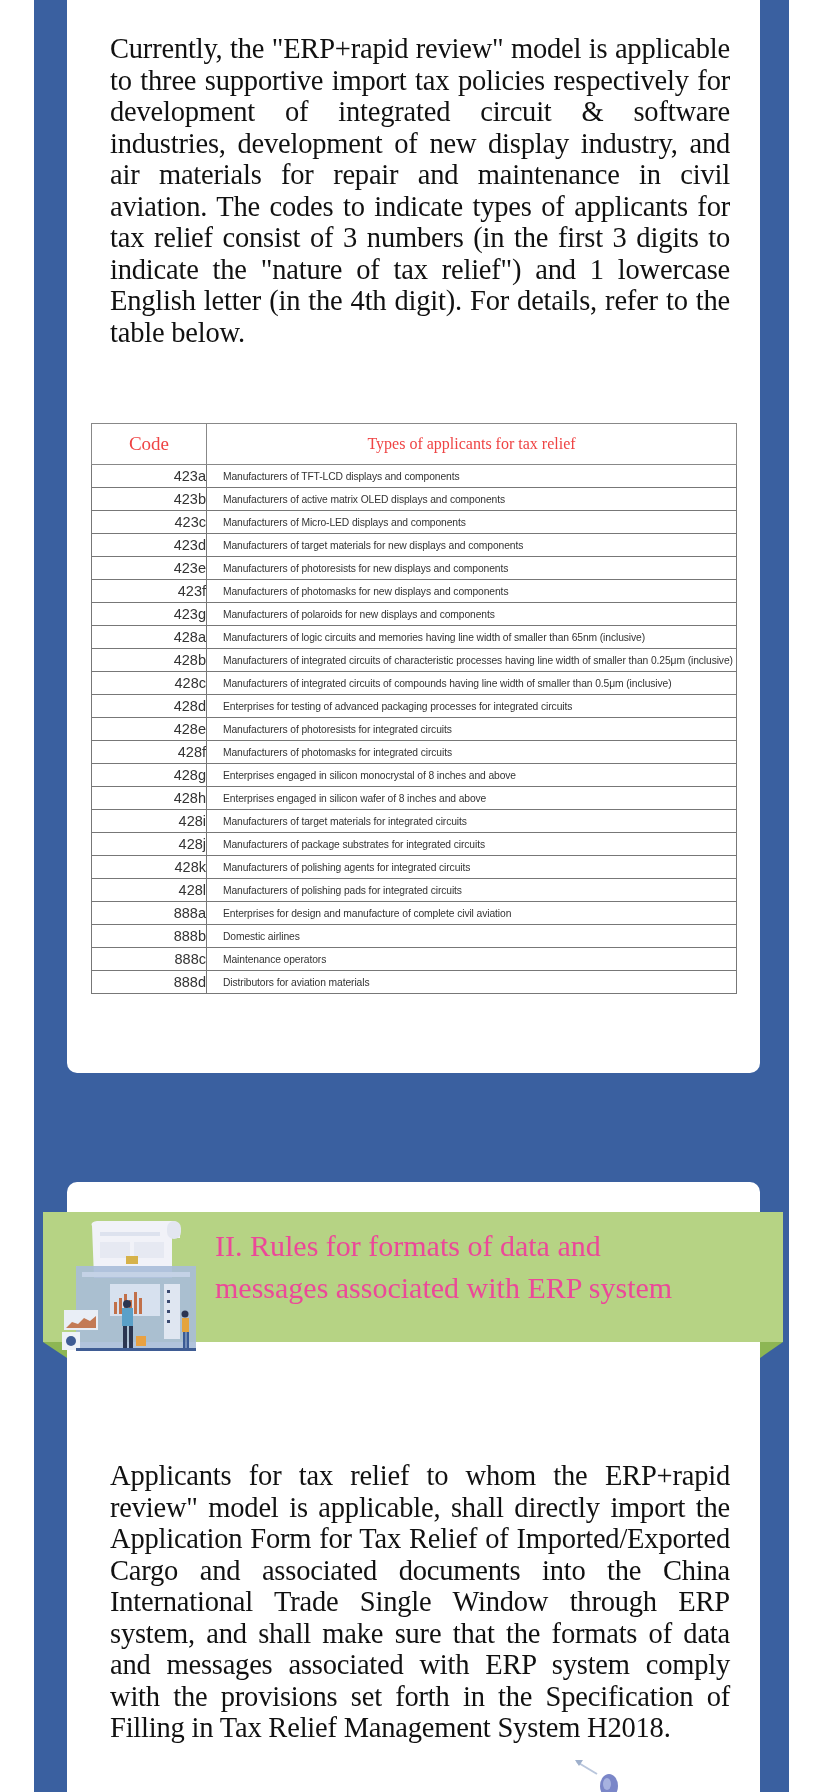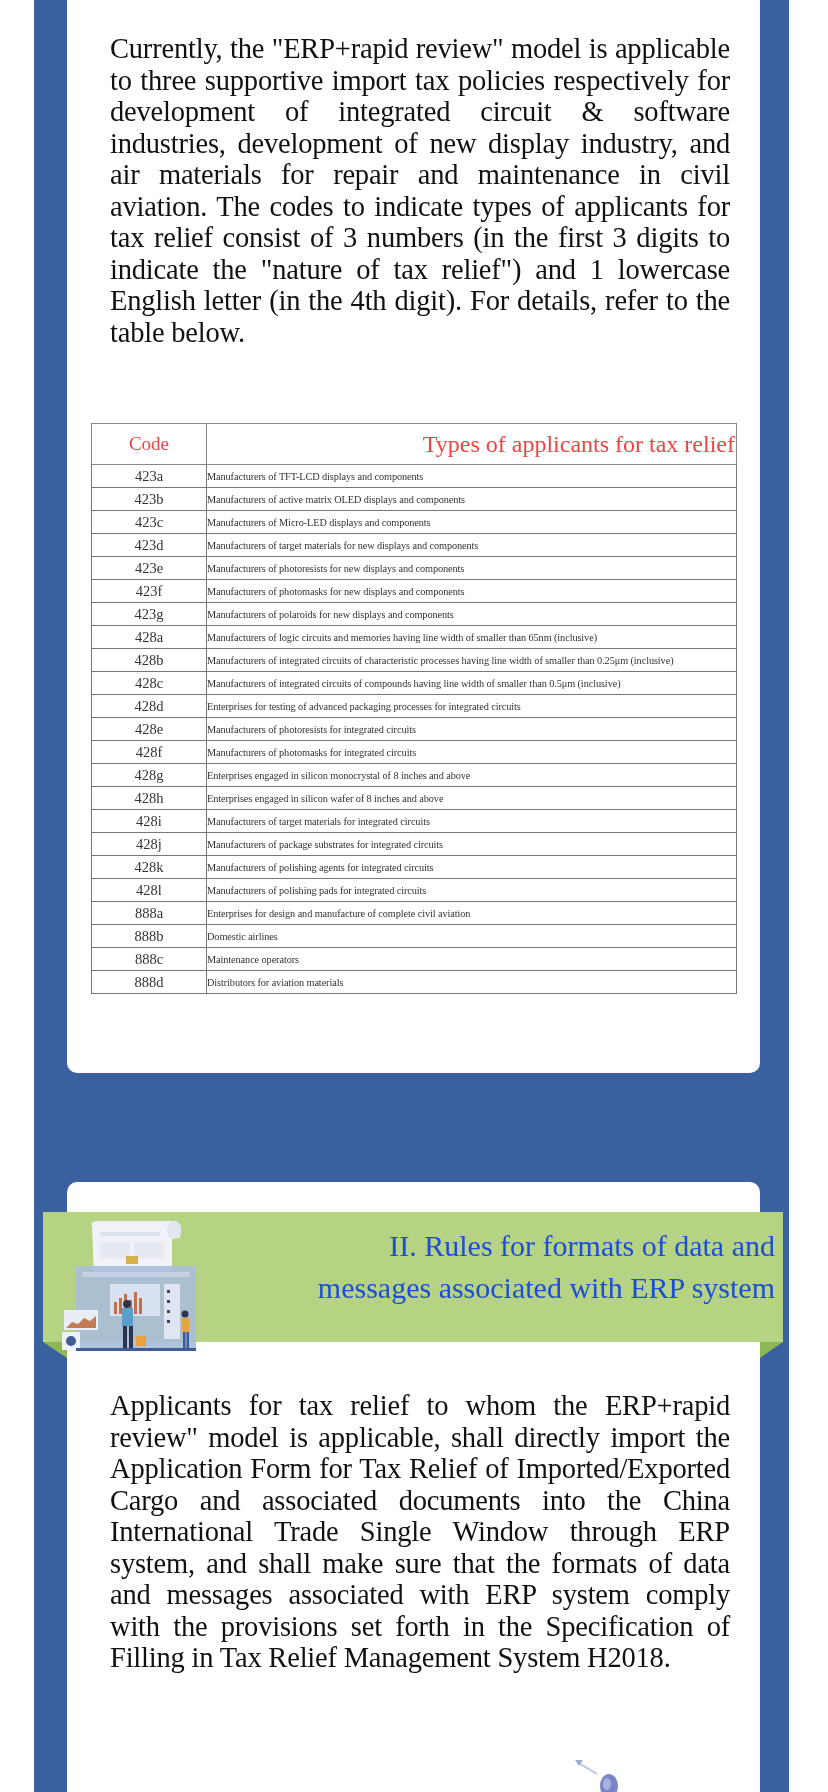--- a/index.html
+++ b/index.html
@@ -19,62 +19,62 @@
   .card-1 { top: 0; height: 1073px; border-radius: 0 0 10px 10px; }
   .card-2 { top: 1182px; height: 610px; border-radius: 10px 10px 0 0; }
 
   .para {
     position: absolute; left: 110px; width: 620px;
     font-size: 28.5px; line-height: 31.5px; color: #111;
     text-align: justify; margin: 0;
     letter-spacing: -0.2px;
   }
   .para-1 { top: 33px; }
-  .para-2 { top: 1390px; }
+  .para-2 { top: 1460px; }
 
   table.codes {
     position: absolute; left: 91px; top: 423px; width: 646px;
     border-collapse: collapse; table-layout: fixed;
     border: 1.5px solid #666;
   }
   table.codes col.c1 { width: 115px; }
   table.codes th {
     height: 38px; font-weight: normal; color: #ef4444;
     border: 1px solid #888; font-family: "Liberation Serif", serif;
   }
   table.codes th.h-code { font-size: 19px; }
-  table.codes th.h-type { font-size: 24px; text-align: right; }
+  table.codes th.h-type { font-size: 16px; }
   table.codes td {
     height: 22px; padding: 0; border: 1px solid #777;
     white-space: nowrap; overflow: hidden;
   }
   table.codes td.code {
-    text-align: center; font-family: Liberation Serif, serif;
+    text-align: right; font-family: Liberation Sans, sans-serif;
     font-size: 14.5px; color: #333;
   }
   table.codes td.desc {
-    padding-left: 0; font-family: Liberation Serif, serif;
+    padding-left: 16px; font-family: Liberation Sans, sans-serif;
     font-size: 10.3px; color: #333; letter-spacing: -0.1px;
   }
 
   .banner {
     position: absolute; left: 43px; top: 1212px; width: 740px; height: 130px;
     background: #b6d384;
   }
   .fold-left {
     position: absolute; left: 43px; top: 1342px; width: 0; height: 0;
     border-top: 16px solid #8db654; border-left: 24px solid transparent;
   }
   .fold-right {
     position: absolute; left: 760px; top: 1342px; width: 0; height: 0;
     border-top: 16px solid #8db654; border-right: 23px solid transparent;
   }
   .banner-title {
     position: absolute; left: 215px; top: 1225px; width: 560px;
-    text-align: right; color: #1d4ed8; font-size: 30px; line-height: 42px;
+    text-align: left; color: #ec4899; font-size: 30px; line-height: 42px;
     margin: 0; font-weight: normal;
   }
   .illus { position: absolute; left: 52px; top: 1218px; width: 170px; height: 135px; }
   .deco { position: absolute; left: 575px; top: 1758px; width: 60px; height: 34px; }
 </style>
 </head>
 <body>
 
 <div class="blue-frame"></div>
 

